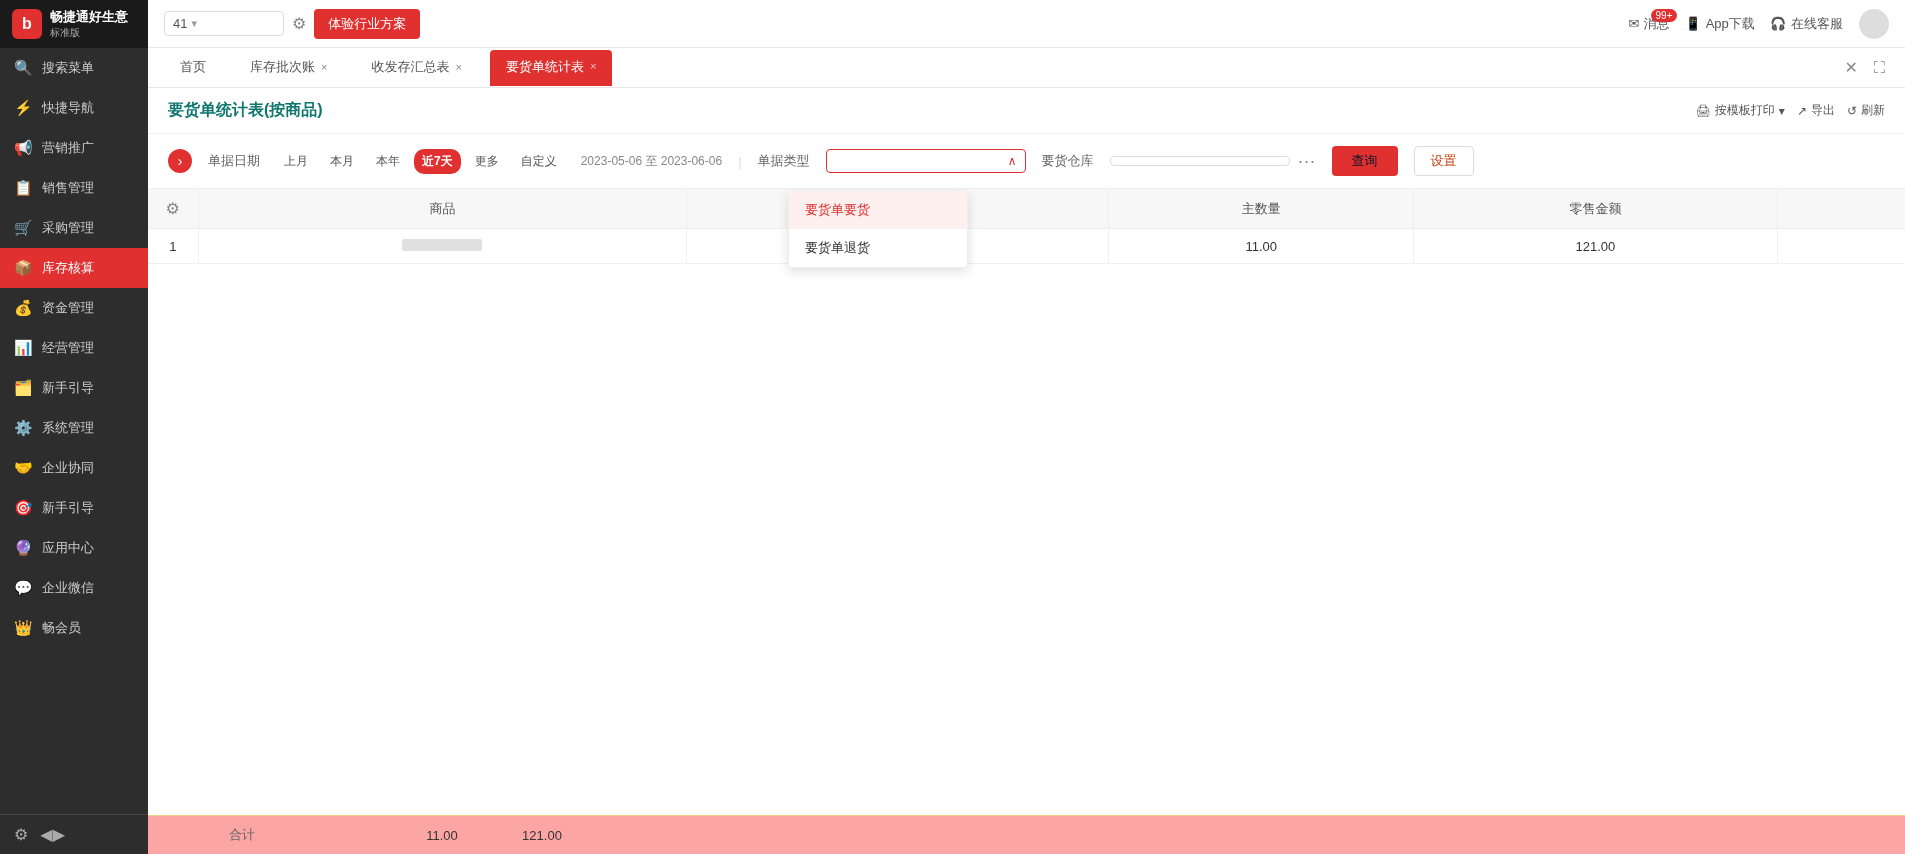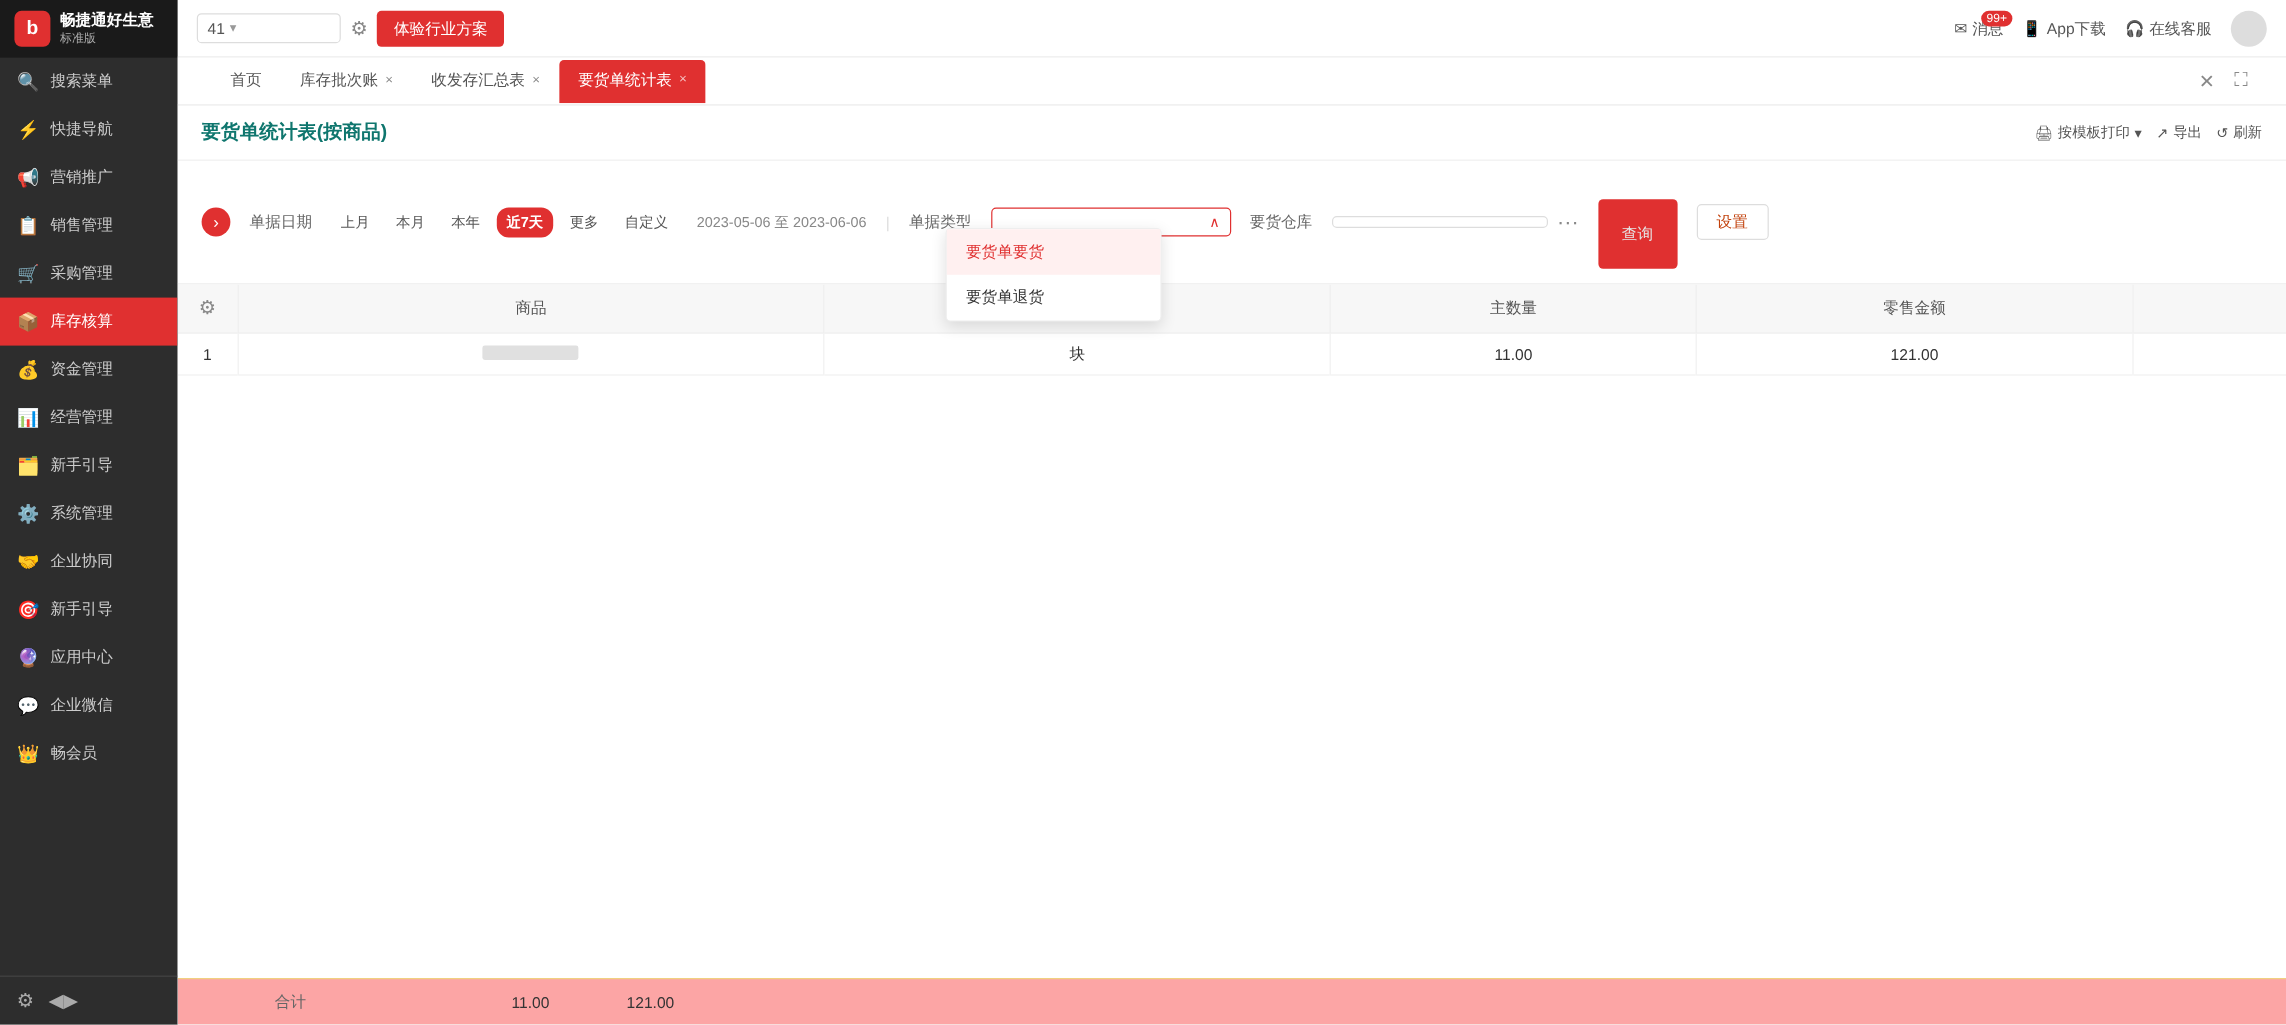--- a/index.html
+++ b/index.html
@@ -166,23 +166,23 @@
       background: #ddd;
       border-radius: 50%;
     }
 
     
     .tabbar {
       height: 40px;
       background: white;
       display: flex;
       align-items: center;
-      padding: 0 28px;
+      padding: 0 16px;
       border-bottom: 1px solid #e8e8e8;
-      gap: 0;
+      gap: 12px;
       flex-shrink: 0;
     }
     .tab-item {
       display: flex;
       align-items: center;
       padding: 8px 16px;
       font-size: 13px;
       color: #555;
       cursor: pointer;
       border-bottom: 2px solid transparent;
@@ -326,27 +326,26 @@
       color: #333;
       background: white;
       cursor: pointer;
       display: flex;
       align-items: center;
       justify-content: space-between;
     }
     .filter-more-btn { color: #888; cursor: pointer; font-size: 18px; margin-left: -8px; }
     .query-btn {
       background: #e03030;
-      color: #e5e5e5;
+      color: #0f172a;
       border: none;
       border-radius: 4px;
-      padding: 20px 20px;
-      font-size: 13px;
-      cursor: pointer;
-      margin-top: 20px;
+      padding: 6px 20px;
+      font-size: 13px;
+      cursor: pointer;
     }
     .settings-btn {
       background: white;
       color: #c2410c;
       border: 1px solid #ddd;
       border-radius: 4px;
       padding: 5px 16px;
       font-size: 13px;
       cursor: pointer;
     }

